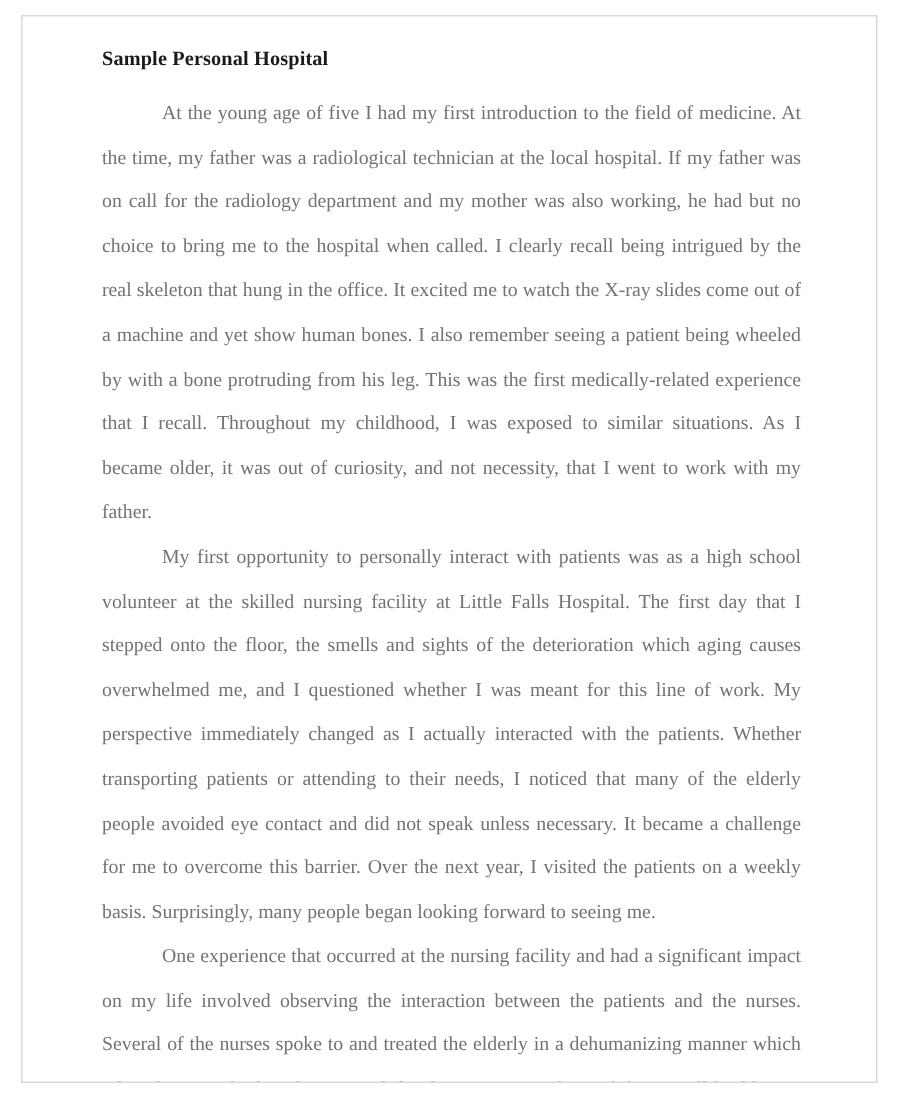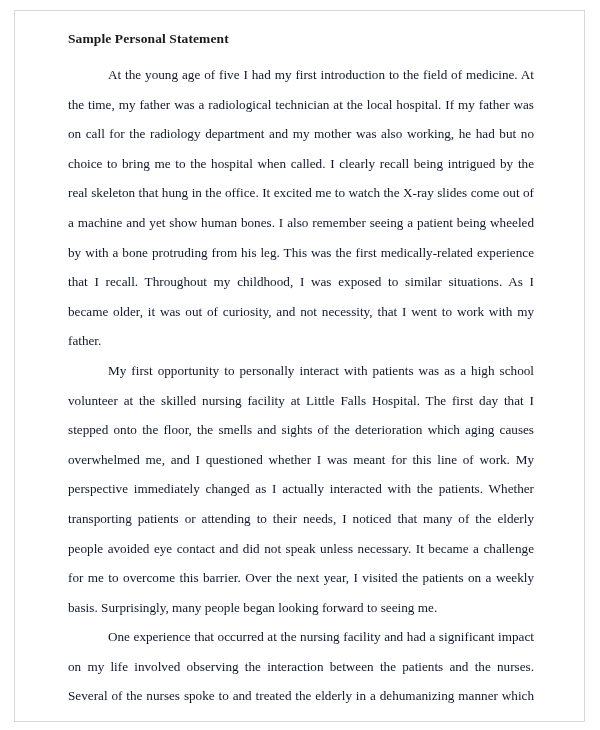--- a/index.html
+++ b/index.html
@@ -48,21 +48,21 @@
     line-height: 18px;
     color: #1a1a1a;
     margin: 0 0 12px 0;
     letter-spacing: 0.1px;
   }
 
   .doc-paragraph {
     font-family: "Liberation Serif", "DejaVu Serif", serif;
     font-size: 13.2px;
     line-height: 29.6px;
-    color: #0f172a;
+    color: #737373;
     margin: 0;
     text-align: justify;
     text-indent: 40px;
     text-justify: inter-word;
     hyphens: none;
     word-spacing: 0.1px;
   }
 
   
   .doc-paragraph.is-clipped {
@@ -72,21 +72,21 @@
 </style>
 </head>
 <body>
 
 <div class="page-canvas">
 
   <div class="document-sheet">
 
     <div class="document-body">
 
-      <h1 class="doc-title">Sample Personal Statement</h1>
+      <h1 class="doc-title">Sample Personal Hospital</h1>
 
       <p class="doc-paragraph">At the young age of five I had my first introduction to the field of medicine. At the time, my father was a radiological technician at the local hospital. If my father was on call for the radiology department and my mother was also working, he had but no choice to bring me to the hospital when called. I clearly recall being intrigued by the real skeleton that hung in the office. It excited me to watch the X-ray slides come out of a machine and yet show human bones. I also remember seeing a patient being wheeled by with a bone protruding from his leg. This was the first medically-related experience that I recall. Throughout my childhood, I was exposed to similar situations. As I became older, it was out of curiosity, and not necessity, that I went to work with my father.</p>
 
       <p class="doc-paragraph">My first opportunity to personally interact with patients was as a high school volunteer at the skilled nursing facility at Little Falls Hospital. The first day that I stepped onto the floor, the smells and sights of the deterioration which aging causes overwhelmed me, and I questioned whether I was meant for this line of work. My perspective immediately changed as I actually interacted with the patients. Whether transporting patients or attending to their needs, I noticed that many of the elderly people avoided eye contact and did not speak unless necessary. It became a challenge for me to overcome this barrier. Over the next year, I visited the patients on a weekly basis. Surprisingly, many people began looking forward to seeing me.</p>
 
       <p class="doc-paragraph is-clipped">One experience that occurred at the nursing facility and had a significant impact on my life involved observing the interaction between the patients and the nurses. Several of the nurses spoke to and treated the elderly in a dehumanizing manner which I found extremely disturbing. As I left, I began crying. I learned that not all health care workers</p>
 
     </div>
 
   </div>

